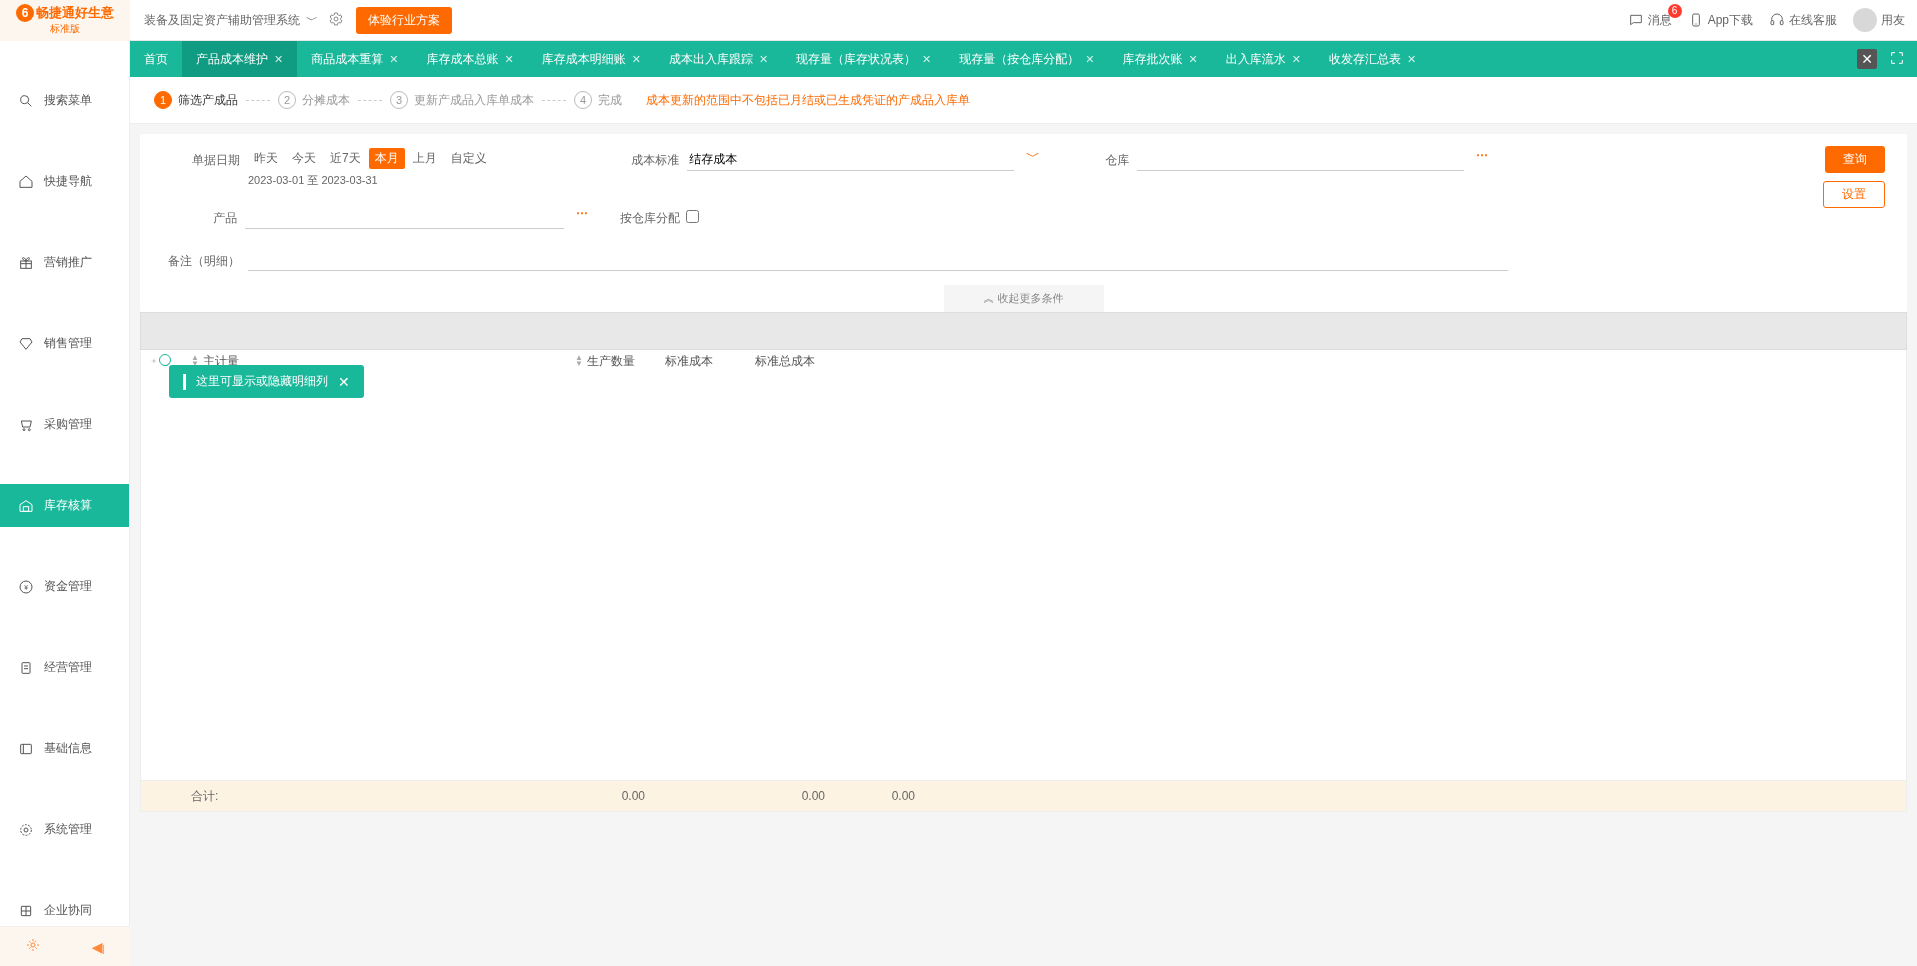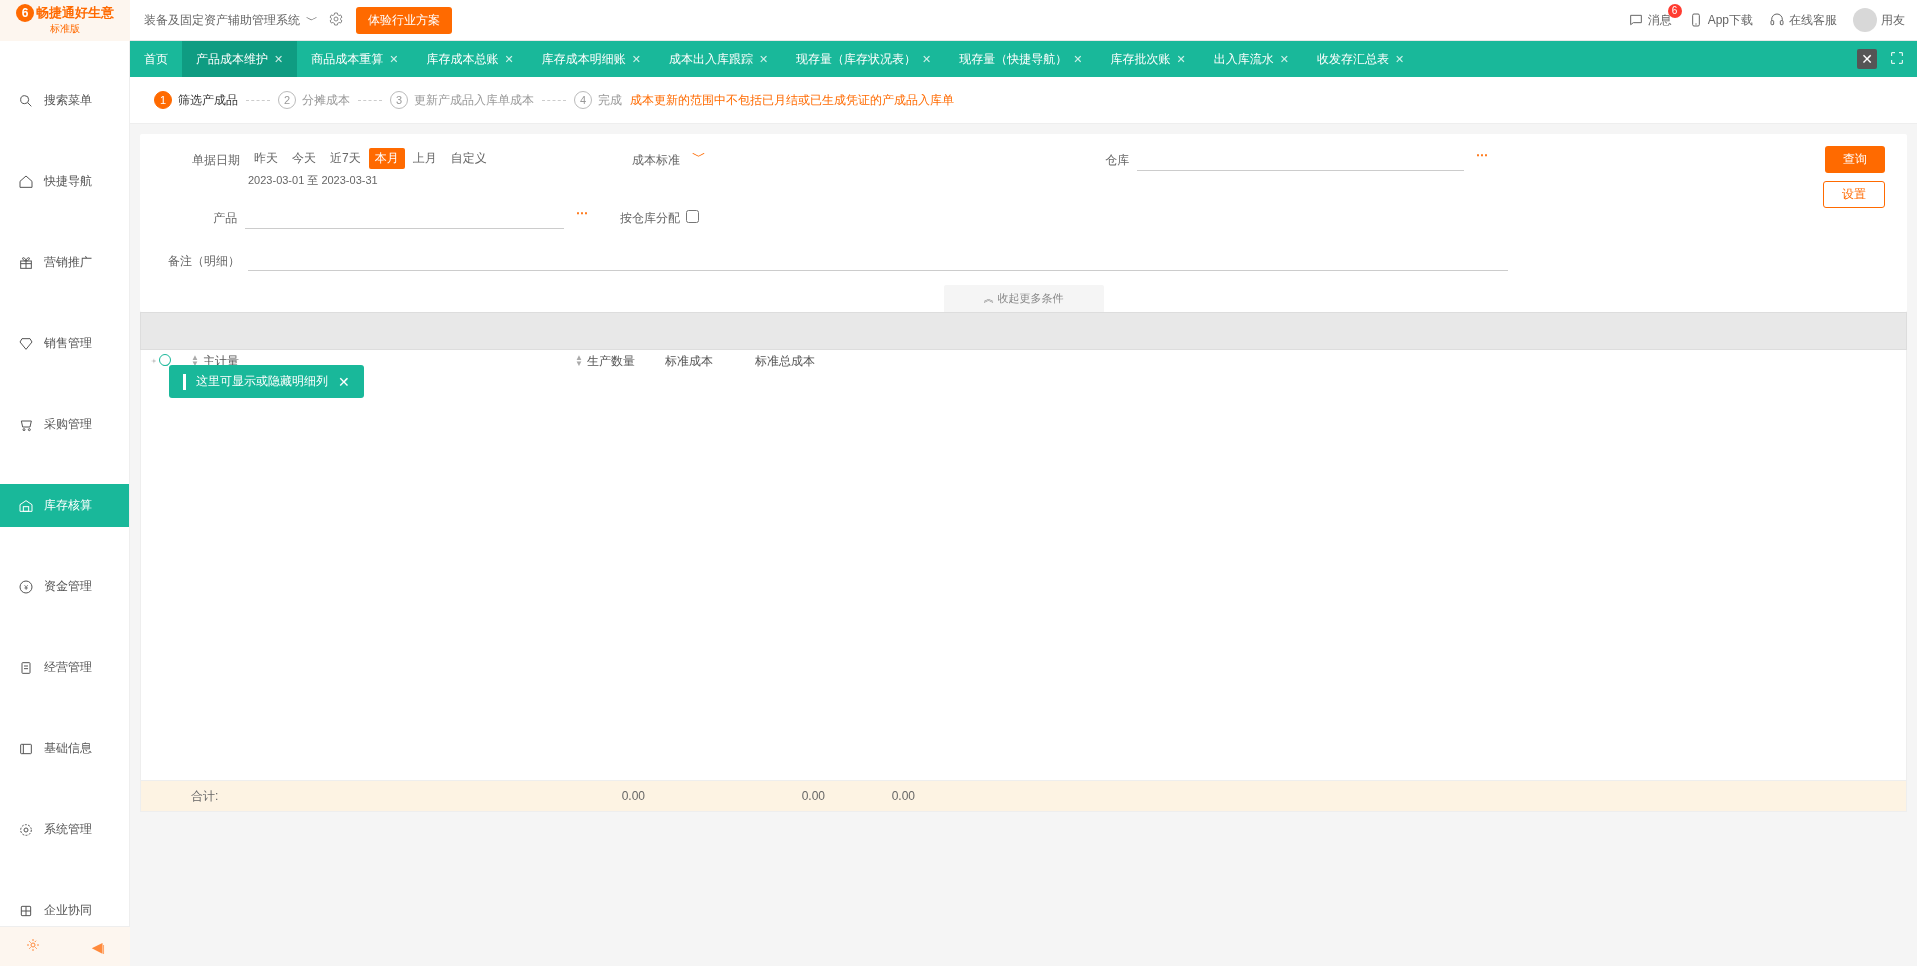--- a/index.html
+++ b/index.html
@@ -38,21 +38,21 @@
     
     .main { position: absolute; left: 130px; top: 77px; right: 0; bottom: 0; background: #f5f5f5; display: flex; flex-direction: column; }
     
     
     .steps { background: #fff; padding: 14px 24px; display: flex; align-items: center; gap: 8px; font-size: 12px; border-bottom: 1px solid #eee; }
     .step { display: flex; align-items: center; gap: 6px; color: #999; }
     .step.active { color: #333; }
     .step.active .step-num { background: #ff6a00; color: #fff; border-color: #ff6a00; }
     .step-num { width: 18px; height: 18px; border: 1px solid #bbb; border-radius: 50%; display: flex; align-items: center; justify-content: center; font-size: 11px; }
     .step-line { width: 24px; height: 1px; border-top: 1px dashed #ccc; }
-    .steps-warn { color: #ff6a00; }
+    .steps-warn { color: #ff6a00; margin-left: 16px; }
     
     
     .panel { background: #fff; margin: 10px 10px 0 10px; padding: 14px 20px 0 20px; border-radius: 2px; position: relative; }
     .filter-grid { display: grid; grid-template-columns: 430px 440px 440px auto; gap: 10px; row-gap: 18px; align-items: start; }
     .fitem { display: flex; align-items: flex-start; gap: 8px; }
     .flabel { width: 80px; text-align: right; color: #666; font-size: 12px; padding-top: 4px; }
     .daterange-opts { display: flex; gap: 2px; flex-wrap: wrap; align-items: center; }
     .dr-opt { padding: 2px 6px; cursor: pointer; color: #666; font-size: 12px; border-radius: 2px; }
     .dr-opt.active { background: #ff6a00; color: #fff; }
     .daterange-text { color: #666; font-size: 11px; margin-top: 4px; }
@@ -283,21 +283,21 @@
     </div>
   <div class="tab">
       <span>成本出入库跟踪</span>
       <span class="tab-close">✕</span>
     </div>
   <div class="tab">
       <span>现存量（库存状况表）</span>
       <span class="tab-close">✕</span>
     </div>
   <div class="tab">
-      <span>现存量（快捷导航）</span>
+      <span>现存量（按仓库分配）</span>
       <span class="tab-close">✕</span>
     </div>
   <div class="tab">
       <span>库存批次账</span>
       <span class="tab-close">✕</span>
     </div>
   <div class="tab">
       <span>出入库流水</span>
       <span class="tab-close">✕</span>
     </div>
@@ -354,20 +354,21 @@
             <span class="dr-opt">近7天</span>
             <span class="dr-opt active">本月</span>
             <span class="dr-opt">上月</span>
             <span class="dr-opt">自定义</span>
           </div>
           <div class="daterange-text">2023-03-01 至 2023-03-31</div>
         </div>
       </div>
       <div class="fitem">
         <span class="flabel">成本标准</span>
+        <input class="underline-input" value="结存成本" style="">
         <span class="dd-arrow">﹀</span>
       </div>
       <div class="fitem">
         <span class="flabel">仓库</span>
         <input class="underline-input" style="">
         <span class="more-dots">⋯</span>
       </div>
       <div></div>
 
       <div class="fitem">

